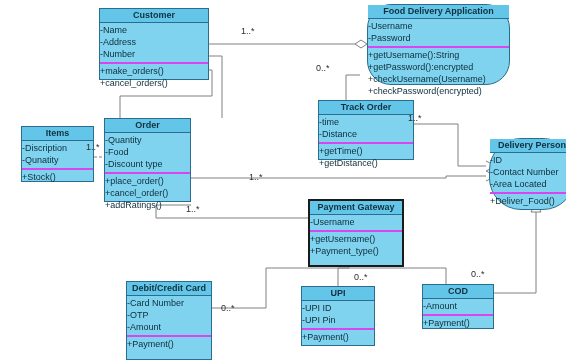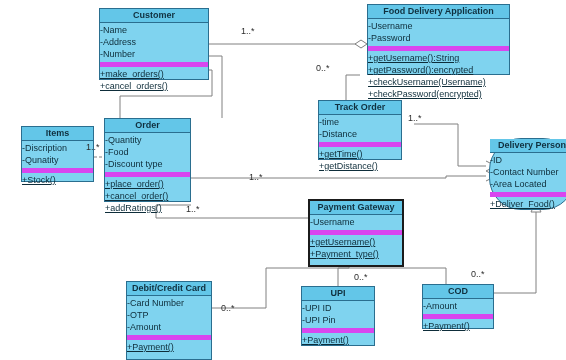--- a/index.html
+++ b/index.html
@@ -34,21 +34,21 @@
     white-space:nowrap;
     overflow:hidden;
   }
   .cls .sec{
     box-sizing:border-box;
     padding:1px 3px 2px 0;
     font-size:9px;
     color:#0e2d3a;
     line-height:12px;
   }
-  .cls .sec + .sec{ border-top:5px solid #d946ef;text-decoration:underline; }
+  .cls .sec + .sec{ border-top:2px solid #d946ef; }
   .cls .sec div{white-space:nowrap;overflow:hidden;}
 
   .mult{
     position:absolute;
     font-size:9px;
     color:#2b2b2b;
     z-index:7;
     white-space:nowrap;
     line-height:10px;
   }
@@ -112,21 +112,21 @@
       <div>-Name</div>
       <div>-Address</div>
       <div>-Number</div>
     </div>
     <div class="sec">
       <div>+make_orders()</div>
       <div>+cancel_orders()</div>
     </div>
   </div>
 
-  <div class="cls" style="left:351px;top:4px;width:143px;height:71px;">
+  <div class="cls" style="left:351px;top:4px;width:143px;height:81px;border-radius:24px;">
     <div class="title">Food Delivery Application</div>
     <div class="sec">
       <div>-Username</div>
       <div>-Password</div>
     </div>
     <div class="sec">
       <div>+getUsername():String</div>
       <div>+getPassword():encrypted</div>
       <div>+checkUsername(Username)</div>
       <div>+checkPassword(encrypted)</div>
@@ -151,21 +151,21 @@
       <div>-Food</div>
       <div>-Discount type</div>
     </div>
     <div class="sec">
       <div>+place_order()</div>
       <div>+cancel_order()</div>
       <div>+addRatings()</div>
     </div>
   </div>
 
-  <div class="cls" style="left:302px;top:100px;width:84px;height:60px;">
+  <div class="cls" style="left:302px;top:100px;width:96px;height:60px;">
     <div class="title">Track Order</div>
     <div class="sec">
       <div>-time</div>
       <div>-Distance</div>
     </div>
     <div class="sec">
       <div>+getTime()</div>
       <div>+getDistance()</div>
     </div>
   </div>

